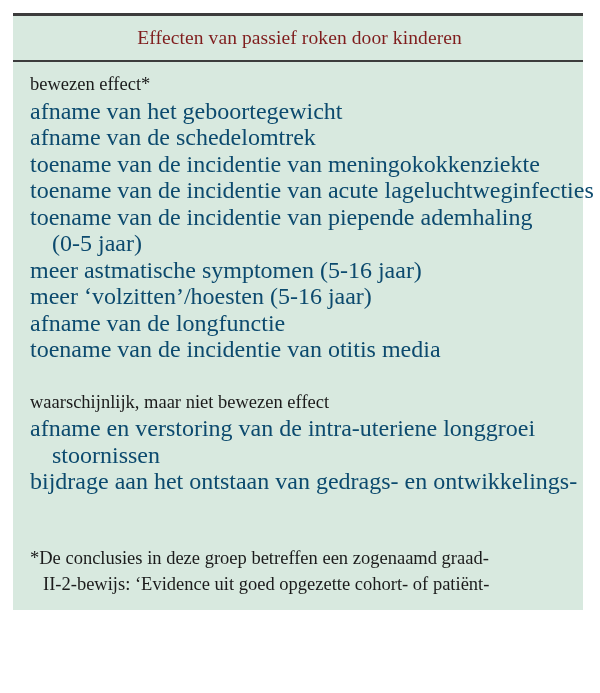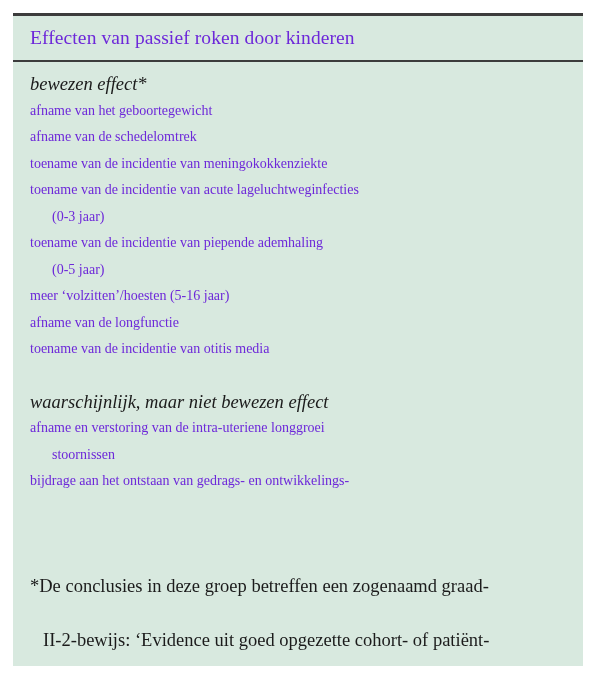--- a/index.html
+++ b/index.html
@@ -33,47 +33,47 @@
     background: #3c3c3c;
     width: 100%;
   }
 
   .caption-block {
     padding: 9px 0 10px 0;
   }
   .caption-text {
     font-size: 19.5px;
     line-height: 25px;
-    color: #6d28d9;
+    color: #7f1d1d;
     padding-left: 17px;
     padding-right: 14px;
     letter-spacing: 0.1px;
+    text-align: center;
   }
 
   .body-block {
     padding: 9px 0 12px 0;
   }
 
   .group {
     padding-left: 17px;
     padding-right: 14px;
   }
 
   .grp-head {
-    font-style: italic;
     font-size: 18.5px;
     line-height: 26.5px;
     color: #1b1b1b;
     white-space: nowrap;
   }
 
   .entry {
-    font-size: 14px;
+    font-size: 24px;
     line-height: 26.5px;
-    color: #6d28d9;
+    color: #0c4a6e;
     white-space: nowrap;
   }
   .entry.cont {
     padding-left: 22px;
   }
 
   .gap {
     height: 26px;
   }
   .gap-small {
@@ -82,21 +82,20 @@
 
   .footnote {
     padding-left: 17px;
     padding-right: 10px;
     font-size: 18.5px;
     line-height: 26.5px;
     color: #1b1b1b;
   }
   .footnote .fn-line {
     white-space: nowrap;
-    margin-top: 28px;
   }
   .footnote .fn-line.ind {
     padding-left: 13px;
   }
 </style>
 </head>
 <body>
 
 <div id="table-wrap">
 
@@ -109,23 +108,23 @@
   <div class="rule-mid"></div>
 
   <div class="body-block">
 
     <div class="group">
       <div class="grp-head">bewezen effect*</div>
       <div class="entry">afname van het geboortegewicht</div>
       <div class="entry">afname van de schedelomtrek</div>
       <div class="entry">toename van de incidentie van meningokokkenziekte</div>
       <div class="entry">toename van de incidentie van acute lageluchtweginfecties</div>
-      <div class="entry cont">(0-3 jaar)</div>
       <div class="entry">toename van de incidentie van piepende ademhaling</div>
       <div class="entry cont">(0-5 jaar)</div>
+      <div class="entry">meer astmatische symptomen (5-16 jaar)</div>
       <div class="entry">meer ‘volzitten’/hoesten (5-16 jaar)</div>
       <div class="entry">afname van de longfunctie</div>
       <div class="entry">toename van de incidentie van otitis media</div>
     </div>
 
     <div class="gap"></div>
 
     <div class="group">
       <div class="grp-head">waarschijnlijk, maar niet bewezen effect</div>
       <div class="entry">afname en verstoring van de intra-uteriene longgroei</div>

